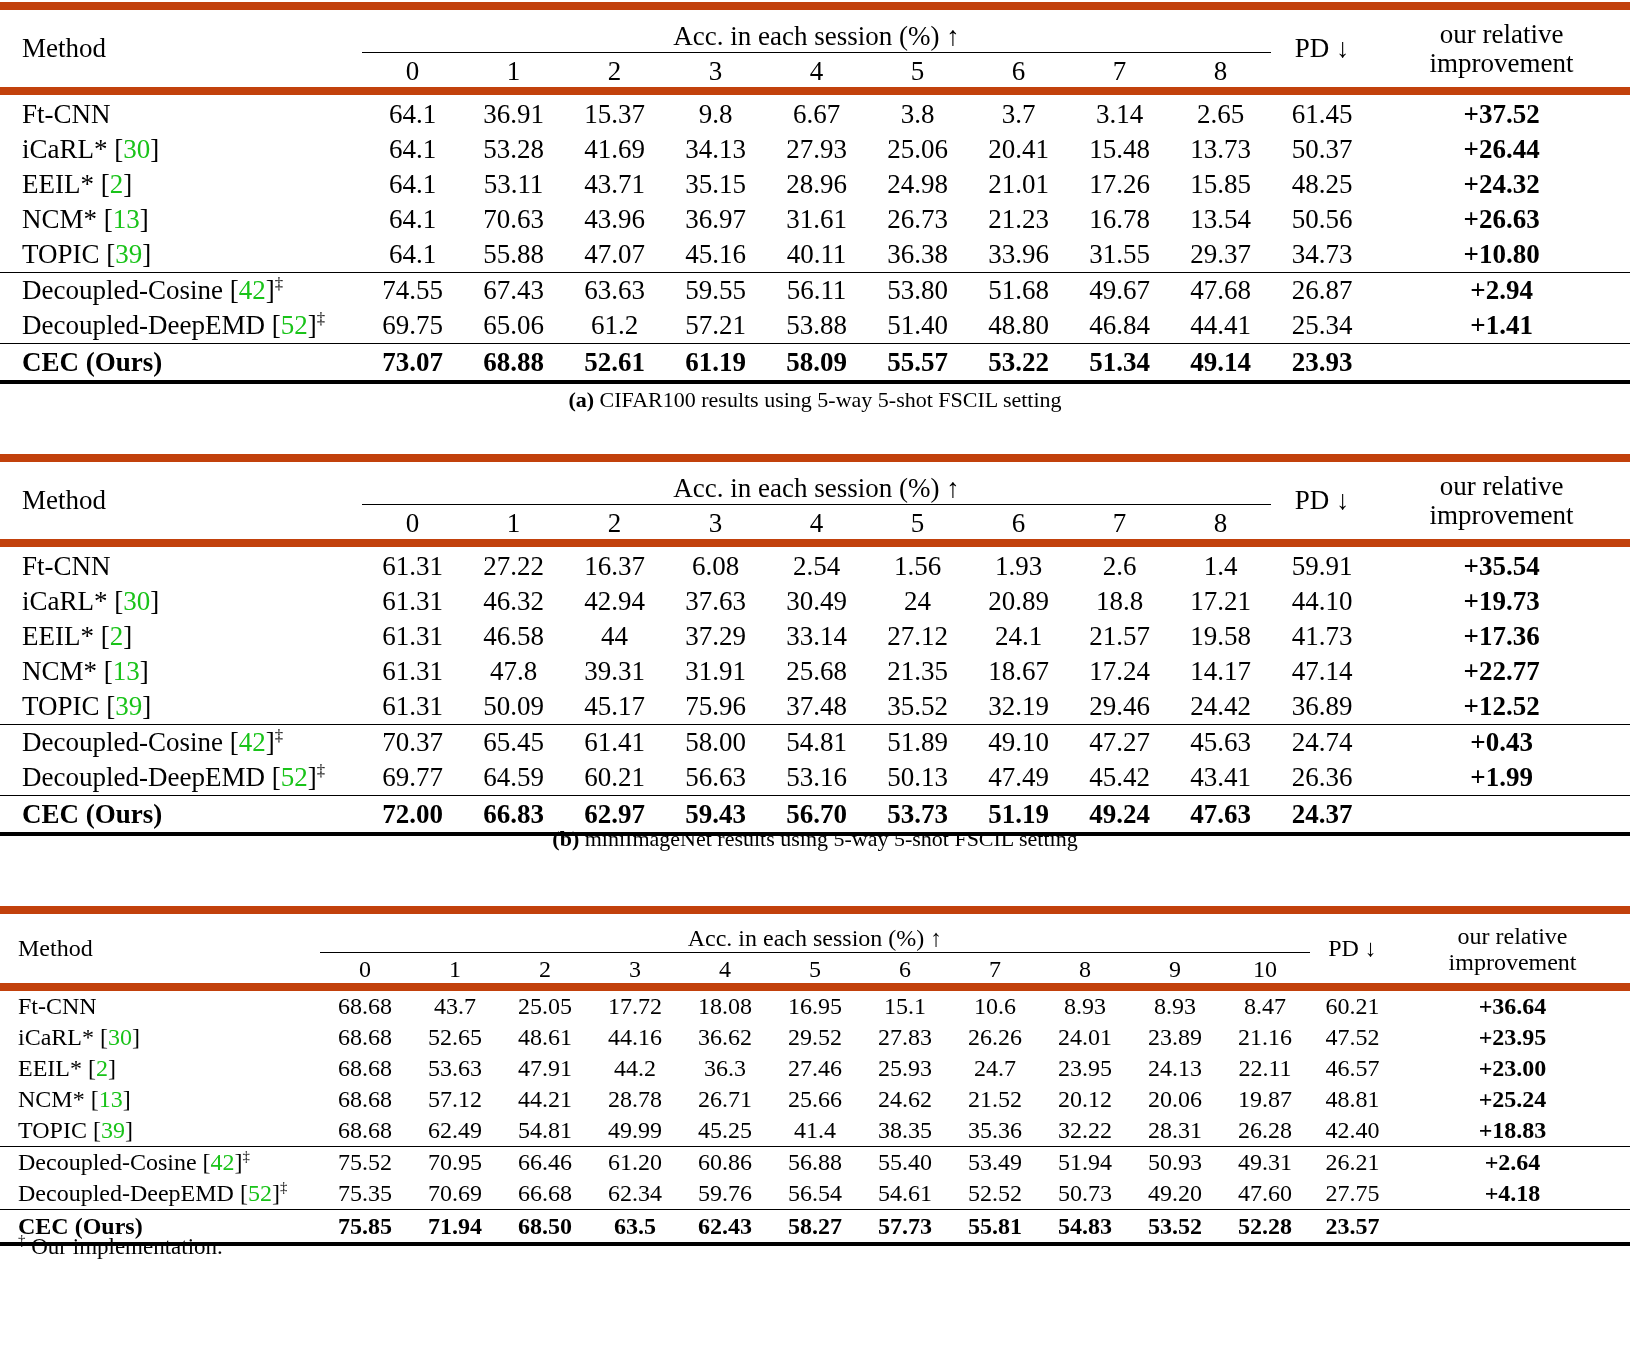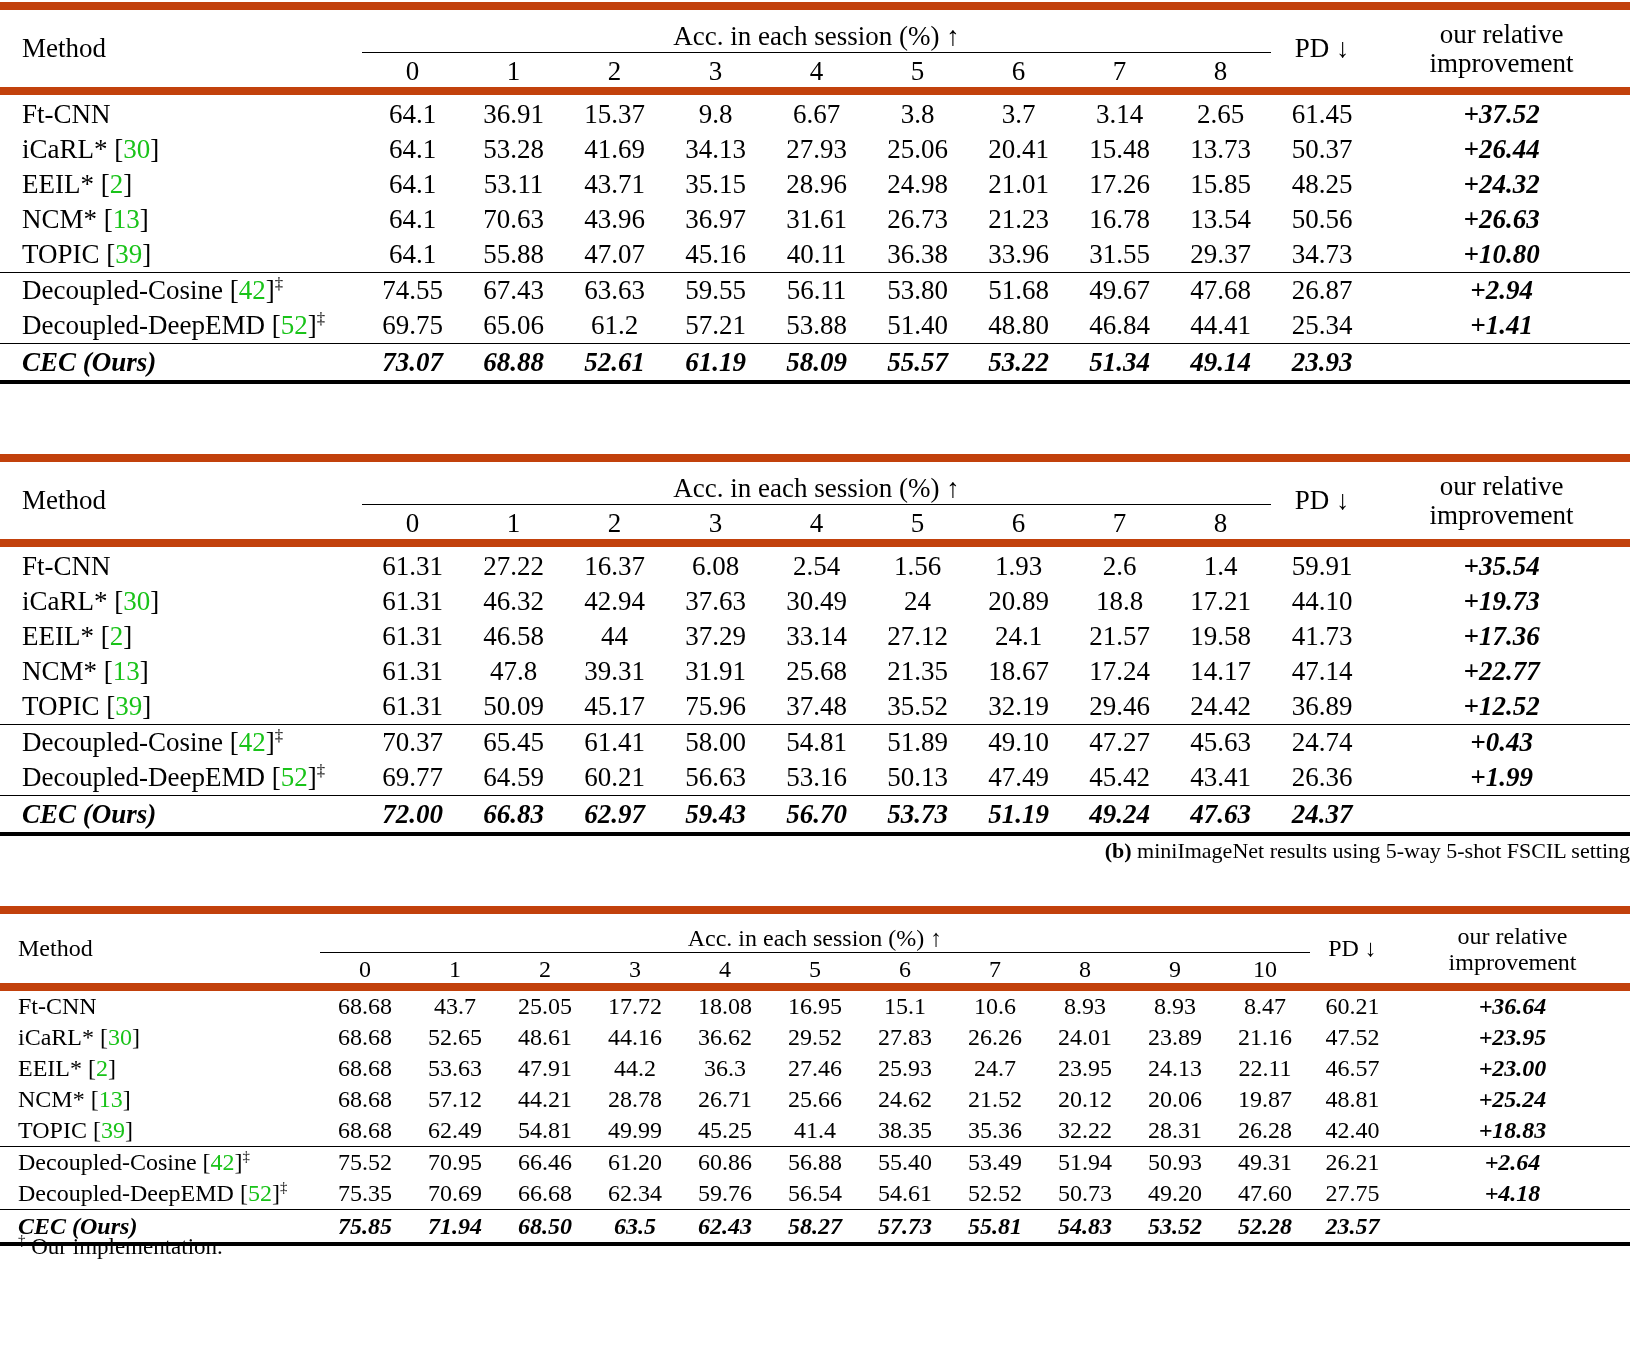--- a/index.html
+++ b/index.html
@@ -7,21 +7,21 @@
     width: 1630px; height: 1360px; position: relative; overflow: hidden;
     font-family: "Liberation Serif", "DejaVu Serif", serif; color: #000;
   }
   .tbl-block { position: absolute; left: 0; width: 1630px; }
   table { border-collapse: collapse; width: 1630px; table-layout: fixed; }
   td, th { padding: 0; font-weight: normal; text-align: center; white-space: nowrap; }
   td.method, th.method { text-align: left; padding-left: 22px; }
   .thick-top { border-top: 8px solid #c2410c; }
   .thick-bottom { border-bottom: 4px solid #000; }
   .thin-top { border-top: 1.6px solid #000; }
-  .bold { font-weight: bold; font-style: italic; }
+  .bold { font-weight: bold; }
   .ref { color: #19c319; }
   .dagger { font-size: 0.62em; vertical-align: super; line-height: 0; }
   .subline { border-bottom: 1.6px solid #000; }
   .caption { position: absolute; left: 0; width: 1630px; text-align: center; font-size: 22px; }
   .caption b { font-weight: bold; }
   .footnote { position: absolute; left: 18px; font-size: 23px; }
   .footnote sup { font-size: 0.65em; }
 
   
   .t-ab { font-size: 27px; }
@@ -187,20 +187,23 @@
           <td class="thin-top bold thick-bottom">58.09</td>
           <td class="thin-top bold thick-bottom">55.57</td>
           <td class="thin-top bold thick-bottom">53.22</td>
           <td class="thin-top bold thick-bottom">51.34</td>
           <td class="thin-top bold thick-bottom">49.14</td>
           <td class="thin-top bold thick-bottom">23.93</td>
           <td class="thin-top bold thick-bottom"></td>
         </tr>
       </tbody>
   </table>
+  <div class="caption" style="top:385px;">
+    <b>(a)</b><span> CIFAR100 results using 5-way 5-shot FSCIL setting</span>
+  </div>
 </div>
 
 <div class="tbl-block" style="top:454px;">
   <table class="t-ab thick-top">
     <colgroup>
       <col style="width:362px">
         <col style="width:101px">
         <col style="width:101px">
         <col style="width:101px">
         <col style="width:101px">
@@ -342,21 +345,21 @@
           <td class="thin-top bold thick-bottom">56.70</td>
           <td class="thin-top bold thick-bottom">53.73</td>
           <td class="thin-top bold thick-bottom">51.19</td>
           <td class="thin-top bold thick-bottom">49.24</td>
           <td class="thin-top bold thick-bottom">47.63</td>
           <td class="thin-top bold thick-bottom">24.37</td>
           <td class="thin-top bold thick-bottom"></td>
         </tr>
       </tbody>
   </table>
-  <div class="caption" style="top:384px;text-align:right;">
+  <div class="caption" style="top:372px;">
     <b>(b)</b><span> miniImageNet results using 5-way 5-shot FSCIL setting</span>
   </div>
 </div>
 
 <div class="tbl-block" style="top:906px;">
   <table class="t-c thick-top">
     <colgroup>
       <col style="width:320px">
         <col style="width:90px">
         <col style="width:90px">

